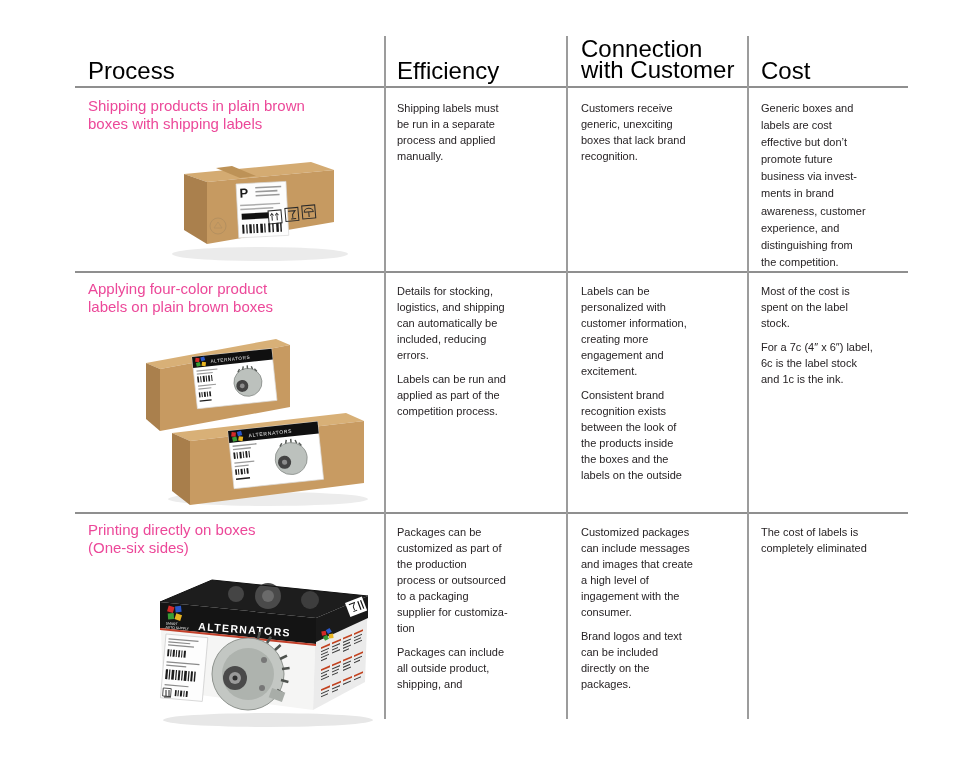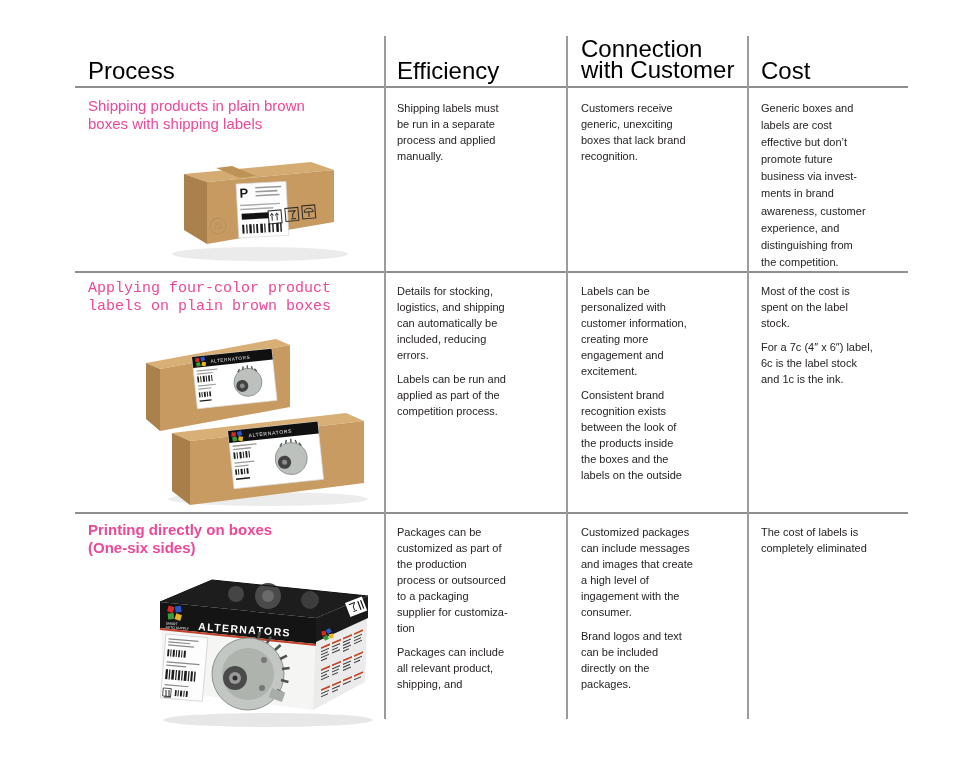--- a/index.html
+++ b/index.html
@@ -97,21 +97,21 @@
 business via invest-
 ments in brand
 awareness, customer
 experience, and
 distinguishing from
 the competition.</p>
       </div>
   </div>
 
   <div>
-    <div class="row-title" style="left:88px;top:280px;width:285px;font-family:Liberation Mono, monospace;">Applying four-color product
+    <div class="row-title" style="left:88px;top:280px;width:285px;">Applying four-color product
 labels on plain brown boxes</div>
 
     <svg class="photo" style="left:140px;top:327px;" width="245" height="182" viewBox="0 0 245 182">
       <ellipse cx="128" cy="172" rx="100" ry="7" fill="#ececec"></ellipse>
 
       <g>
         <polygon points="6,36 136,12 150,18 20,42" fill="#d8b077"></polygon>
         <polygon points="6,36 20,42 20,104 6,92" fill="#aa804d"></polygon>
         <polygon points="20,42 150,18 150,80 20,104" fill="#c79a61"></polygon>
         <g transform="translate(52,30) rotate(-6)">
@@ -225,21 +225,21 @@
         <p class="para">Most of the cost is
 spent on the label
 stock.</p>
         <p class="para">For a 7c (4″ x 6″) label,
 6c is the label stock
 and 1c is the ink.</p>
       </div>
   </div>
 
   <div>
-    <div class="row-title" style="left:88px;top:521px;width:285px;font-weight:bold;">Printing directly on boxes
+    <div class="row-title" style="left:88px;top:521px;width:285px;">Printing directly on boxes
 (One-six sides)</div>
 
     <svg class="photo" style="left:118px;top:558px;" width="268" height="178" viewBox="0 0 268 178">
       <ellipse cx="150" cy="162" rx="105" ry="7" fill="#e7e7e7"></ellipse>
 
       <g>
         <polygon points="42,44 94,22 250,38 198,60" fill="#1d1d1d"></polygon>
         <circle cx="150" cy="38" r="13" fill="#4a4a4a"></circle>
         <circle cx="150" cy="38" r="6" fill="#6a6a6a"></circle>
         <circle cx="192" cy="42" r="9" fill="#3d3d3d"></circle>
@@ -385,21 +385,21 @@
 
     <div class="cell" style="left:397px;top:524px;width:164px;">
         <p class="para">Packages can be
 customized as part of
 the production
 process or outsourced
 to a packaging
 supplier for customiza-
 tion</p>
         <p class="para">Packages can include
-all relevant product,
+all outside product,
 shipping, and</p>
       </div>
     <div class="cell" style="left:581px;top:524px;width:160px;">
         <p class="para">Customized packages
 can include messages
 and images that create
 a high level of
 ingagement with the
 consumer.</p>
         <p class="para">Brand logos and text

